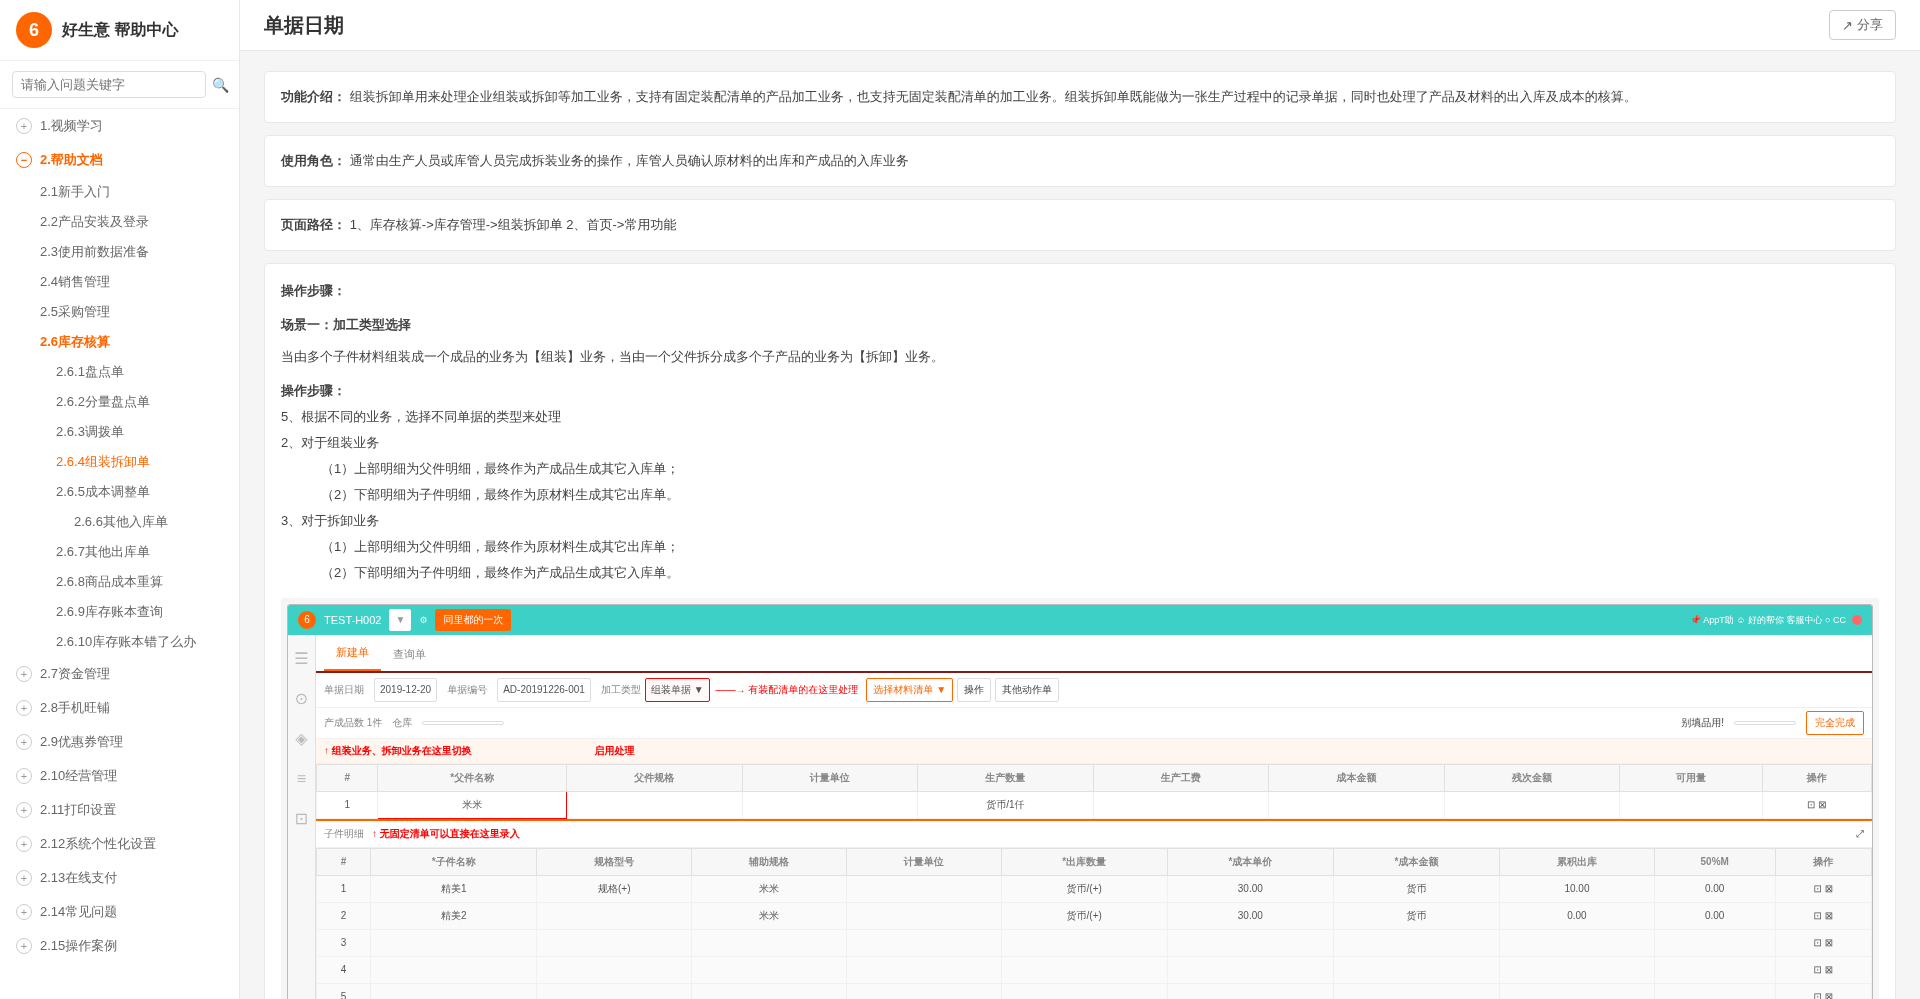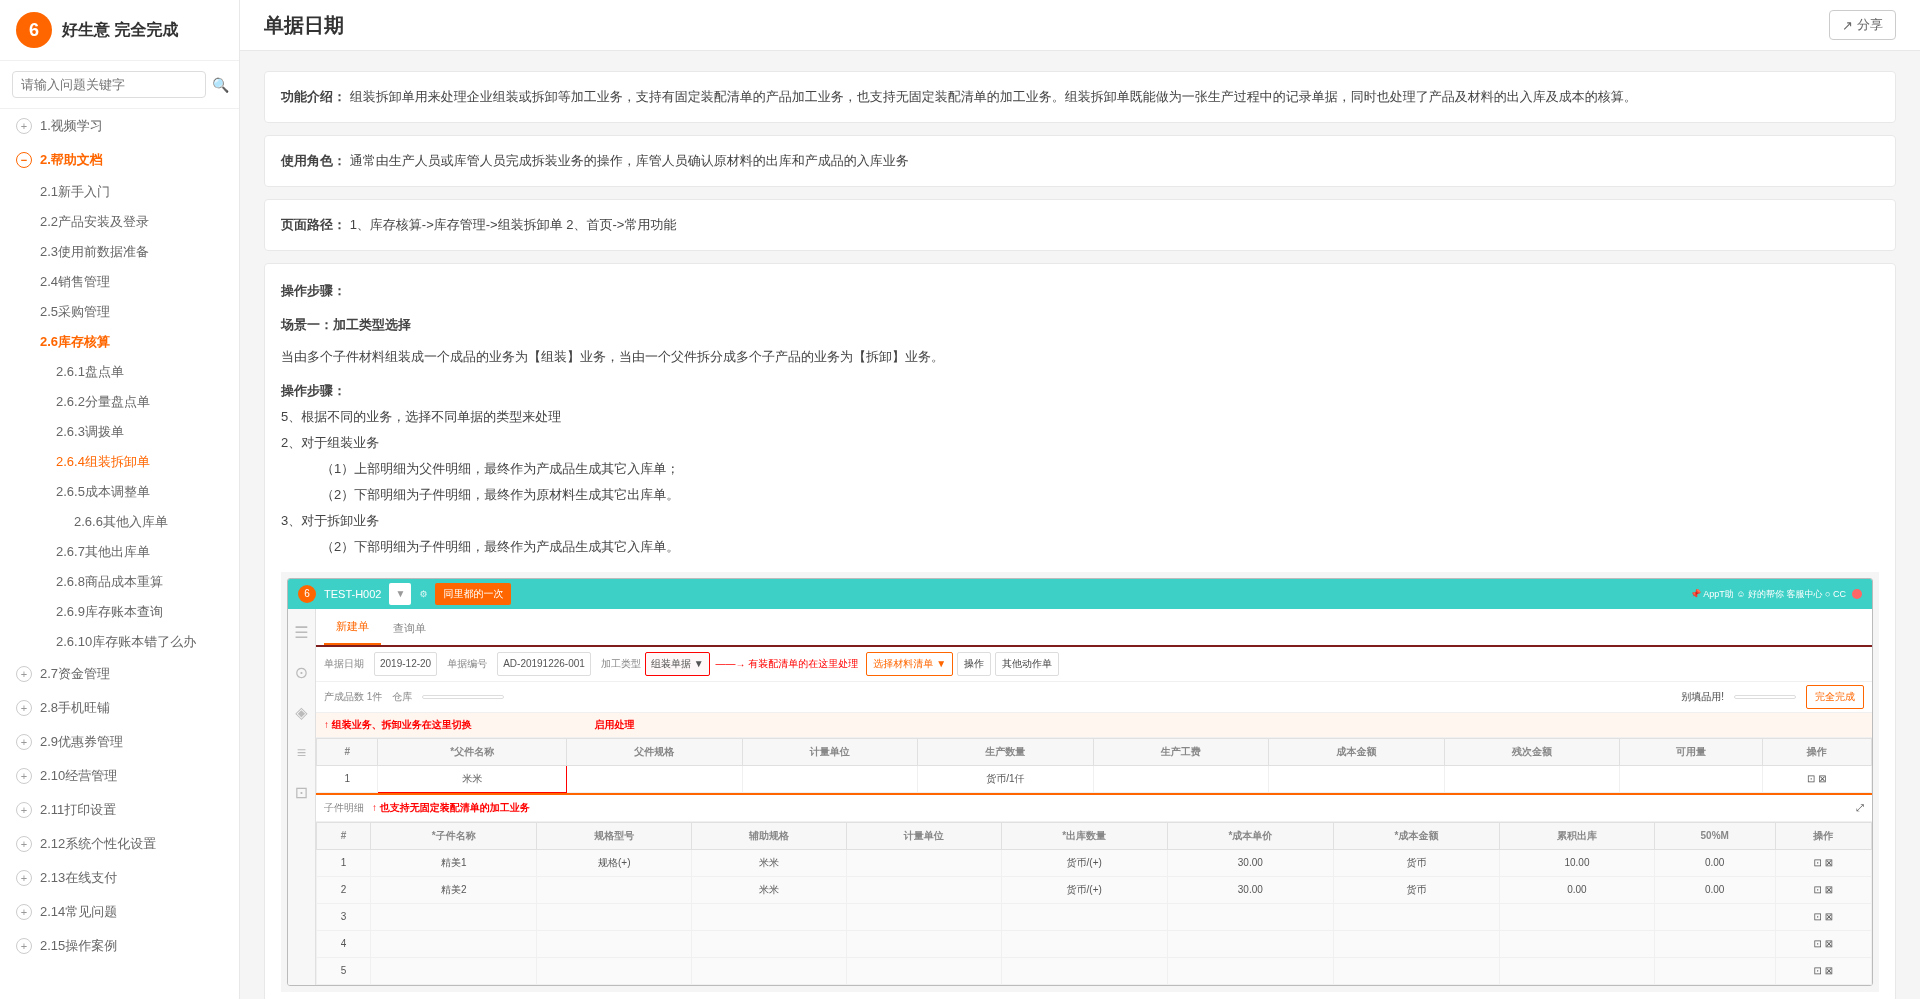--- a/index.html
+++ b/index.html
@@ -264,21 +264,21 @@
     }
   </style>
 </head>
 <body>
 
 <div id="sidebar">
   <div class="sidebar-header">
     <div class="logo-circle">
       <span>6</span>
     </div>
-    <span class="logo-title">好生意 完全完成</span>
+    <span class="logo-title">好生意 帮助中心</span>
   </div>
   <div class="search-box">
     <input class="search-input" type="text" placeholder="请输入问题关键字" style="">
     <button class="search-icon-btn">🔍</button>
   </div>
   <div class="nav-section">
 
     <div class="nav-item">
       <div class="plus-icon">+</div>
       <span>1.视频学习</span>
@@ -410,20 +410,21 @@
       </div>
       <div style="margin-top:6px;">
         <span>当由多个子件材料组装成一个成品的业务为【组装】业务，当由一个父件拆分成多个子产品的业务为【拆卸】业务。</span>
       </div>
       <div style="margin-top:8px;" class="bold">操作步骤：</div>
       <div>5、根据不同的业务，选择不同单据的类型来处理</div>
       <div>2、对于组装业务</div>
       <div class="indent2">（1）上部明细为父件明细，最终作为产成品生成其它入库单；</div>
       <div class="indent2">（2）下部明细为子件明细，最终作为原材料生成其它出库单。</div>
       <div>3、对于拆卸业务</div>
+      <div class="indent2">（1）上部明细为父件明细，最终作为原材料生成其它出库单；</div>
       <div class="indent2">（2）下部明细为子件明细，最终作为产成品生成其它入库单。</div>
 
       <div class="screenshot-wrapper" style="margin-top:12px; position:relative;">
         <div class="inner-app">
 
           <div style="background:#3DD0C6; display:flex; align-items:center; justify-content:space-between; padding:4px 10px; color:#fff; font-size:11px;">
             <div style="display:flex; gap:8px; align-items:center;">
               <span style="background:#f60; border-radius:50%; width:18px; height:18px; display:inline-flex; align-items:center; justify-content:center; font-size:10px; color:#fff;">6</span>
               <span>TEST-H002</span>
               <span style="background:#fff;color:#999;border-radius:2px;padding:1px 6px;font-size:10px;">▼</span>
@@ -513,21 +514,21 @@
                       <td>⊡ ⊠</td>
                     </tr>
                   </tbody>
                 </table>
               </div>
 
               <div class="lower-table-section">
                 <div style="background:#fff; padding:3px 8px; border-bottom:1px solid #f0f0f0; display:flex; align-items:center; gap:8px; font-size:10px;">
                   <span style="color:#888;">子件明细</span>
 
-                  <span style="color:red; font-size:10px; font-weight:bold;">↑ 也支持无固定装配清单的加工业务</span>
+                  <span style="color:red; font-size:10px; font-weight:bold;">↑ 无固定清单可以直接在这里录入</span>
                   <span style="margin-left:auto;">⤢</span>
                 </div>
                 <div style="overflow-x:auto;">
                   <table class="lower-table">
                     <thead>
                       <tr>
                         <th>#</th>
                         <th>*子件名称</th>
                         <th>规格型号</th>
                         <th>辅助规格</th>

